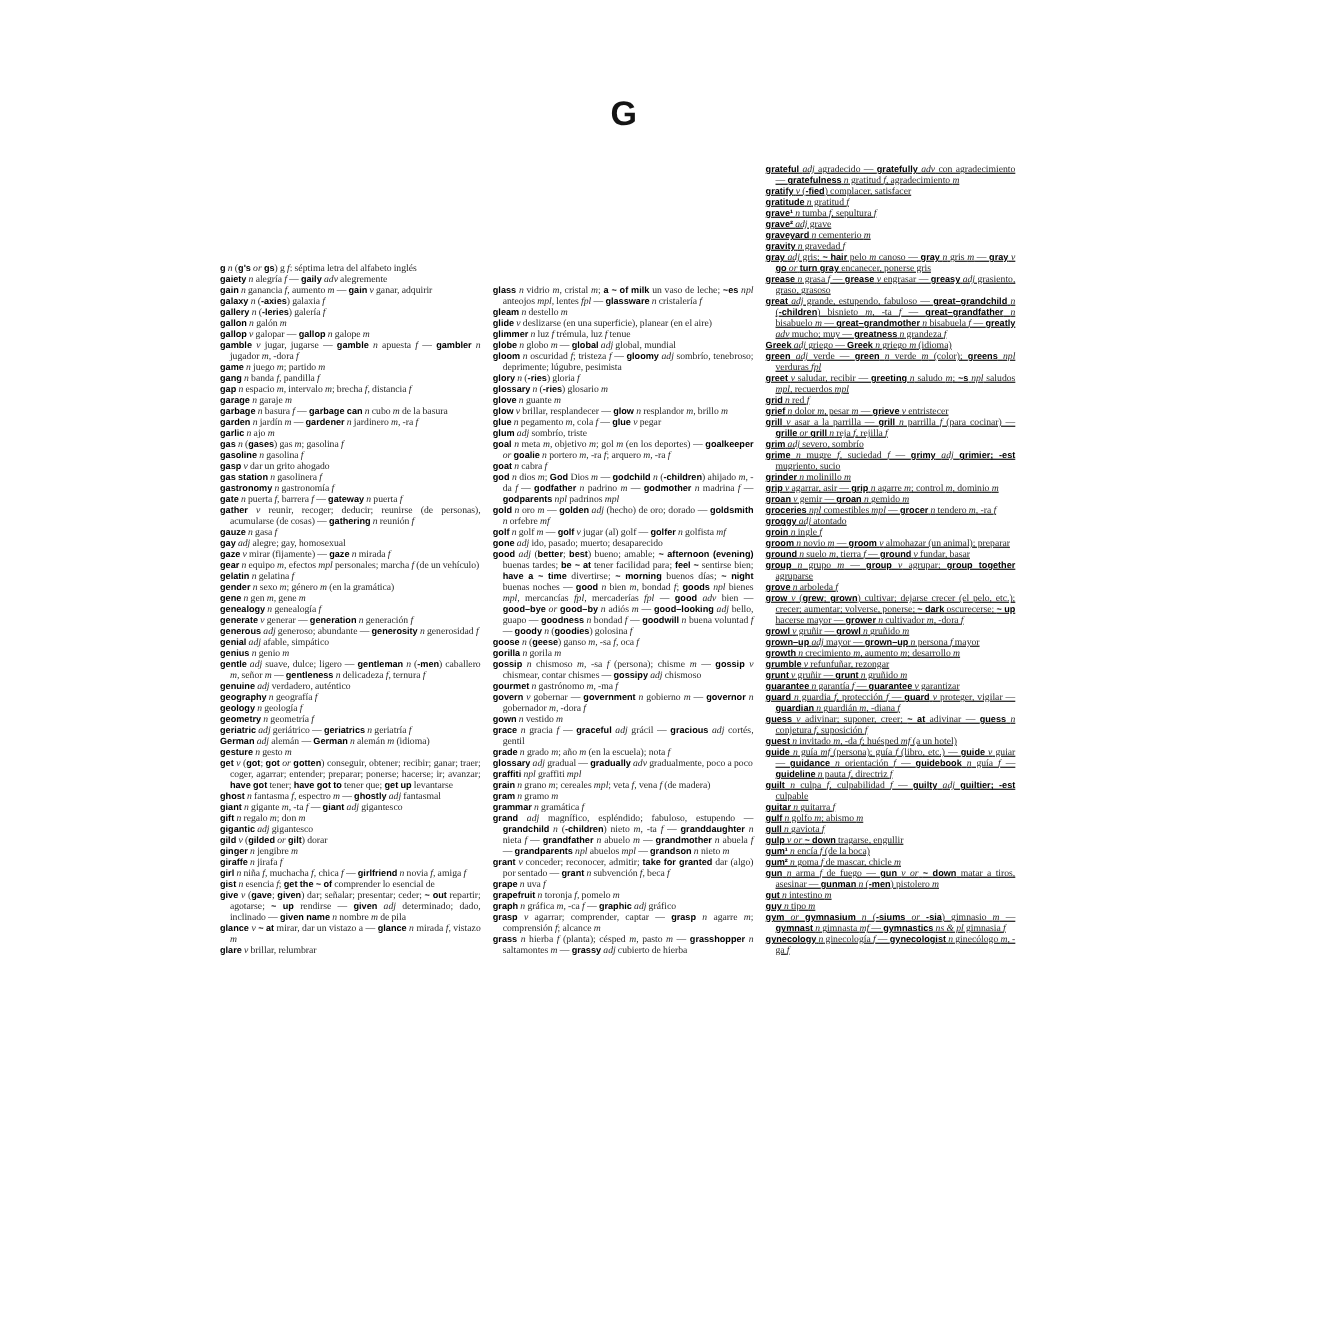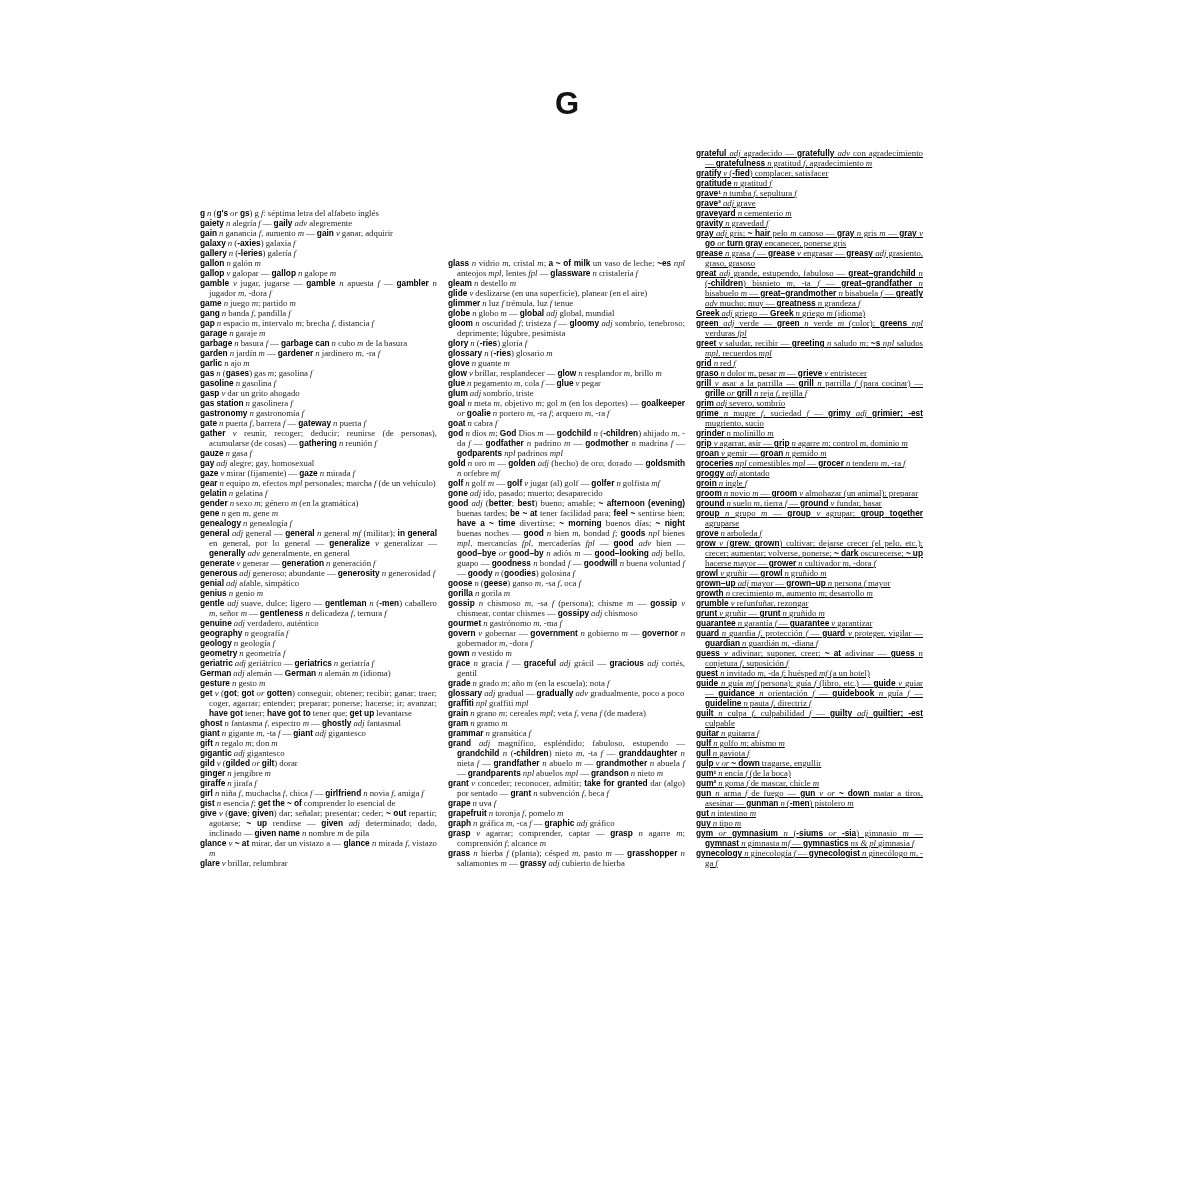--- a/index.html
+++ b/index.html
@@ -91,21 +91,20 @@
         <p class="entry"><b>gate</b> <i>n</i> puerta <i>f</i>, barrera <i>f</i> — <b>gateway</b> <i>n</i> puerta <i>f</i></p>
         <p class="entry"><b>gather</b> <i>v</i> reunir, recoger; deducir; reunirse (de personas), acumularse (de cosas) — <b>gathering</b> <i>n</i> reunión <i>f</i></p>
         <p class="entry"><b>gauze</b> <i>n</i> gasa <i>f</i></p>
         <p class="entry"><b>gay</b> <i>adj</i> alegre; gay, homosexual</p>
         <p class="entry"><b>gaze</b> <i>v</i> mirar (fijamente) — <b>gaze</b> <i>n</i> mirada <i>f</i></p>
         <p class="entry"><b>gear</b> <i>n</i> equipo <i>m</i>, efectos <i>mpl</i> personales; marcha <i>f</i> (de un vehículo)</p>
         <p class="entry"><b>gelatin</b> <i>n</i> gelatina <i>f</i></p>
         <p class="entry"><b>gender</b> <i>n</i> sexo <i>m</i>; género <i>m</i> (en la gramática)</p>
         <p class="entry"><b>gene</b> <i>n</i> gen <i>m</i>, gene <i>m</i></p>
         <p class="entry"><b>genealogy</b> <i>n</i> genealogía <i>f</i></p>
-        <p class="entry"><b>general</b> <i>adj</i> general — <b>general</b> <i>n</i> general <i>mf</i> (militar); <b>in general</b> en general, por lo general — <b>generalize</b> <i>v</i> generalizar — <b>generally</b> <i>adv</i> generalmente, en general</p>
         <p class="entry"><b>generate</b> <i>v</i> generar — <b>generation</b> <i>n</i> generación <i>f</i></p>
         <p class="entry"><b>generous</b> <i>adj</i> generoso; abundante — <b>generosity</b> <i>n</i> generosidad <i>f</i></p>
         <p class="entry"><b>genial</b> <i>adj</i> afable, simpático</p>
         <p class="entry"><b>genius</b> <i>n</i> genio <i>m</i></p>
         <p class="entry"><b>gentle</b> <i>adj</i> suave, dulce; ligero — <b>gentleman</b> <i>n</i> (<b>-men</b>) caballero <i>m</i>, señor <i>m</i> — <b>gentleness</b> <i>n</i> delicadeza <i>f</i>, ternura <i>f</i></p>
         <p class="entry"><b>genuine</b> <i>adj</i> verdadero, auténtico</p>
         <p class="entry"><b>geography</b> <i>n</i> geografía <i>f</i></p>
         <p class="entry"><b>geology</b> <i>n</i> geología <i>f</i></p>
         <p class="entry"><b>geometry</b> <i>n</i> geometría <i>f</i></p>
         <p class="entry"><b>geriatric</b> <i>adj</i> geriátrico — <b>geriatrics</b> <i>n</i> geriatría <i>f</i></p>
@@ -174,21 +173,21 @@
         <p class="entry"><b>grave²</b> <i>adj</i> grave</p>
         <p class="entry"><b>graveyard</b> <i>n</i> cementerio <i>m</i></p>
         <p class="entry"><b>gravity</b> <i>n</i> gravedad <i>f</i></p>
         <p class="entry"><b>gray</b> <i>adj</i> gris; <b>~ hair</b> pelo <i>m</i> canoso — <b>gray</b> <i>n</i> gris <i>m</i> — <b>gray</b> <i>v</i> <b>go</b> <i>or</i> <b>turn gray</b> encanecer, ponerse gris</p>
         <p class="entry"><b>grease</b> <i>n</i> grasa <i>f</i> — <b>grease</b> <i>v</i> engrasar — <b>greasy</b> <i>adj</i> grasiento, graso, grasoso</p>
         <p class="entry"><b>great</b> <i>adj</i> grande, estupendo, fabuloso — <b>great–grandchild</b> <i>n</i> (<b>-children</b>) bisnieto <i>m</i>, -ta <i>f</i> — <b>great–grandfather</b> <i>n</i> bisabuelo <i>m</i> — <b>great–grandmother</b> <i>n</i> bisabuela <i>f</i> — <b>greatly</b> <i>adv</i> mucho; muy — <b>greatness</b> <i>n</i> grandeza <i>f</i></p>
         <p class="entry"><b>Greek</b> <i>adj</i> griego — <b>Greek</b> <i>n</i> griego <i>m</i> (idioma)</p>
         <p class="entry"><b>green</b> <i>adj</i> verde — <b>green</b> <i>n</i> verde <i>m</i> (color); <b>greens</b> <i>npl</i> verduras <i>fpl</i></p>
         <p class="entry"><b>greet</b> <i>v</i> saludar, recibir — <b>greeting</b> <i>n</i> saludo <i>m</i>; <b>~s</b> <i>npl</i> saludos <i>mpl</i>, recuerdos <i>mpl</i></p>
         <p class="entry"><b>grid</b> <i>n</i> red <i>f</i></p>
-        <p class="entry"><b>graso</b> <i>n</i> dolor <i>m</i>, pesar <i>m</i> — <b>grieve</b> <i>v</i> entristecer</p>
+        <p class="entry"><b>grief</b> <i>n</i> dolor <i>m</i>, pesar <i>m</i> — <b>grieve</b> <i>v</i> entristecer</p>
         <p class="entry"><b>grill</b> <i>v</i> asar a la parrilla — <b>grill</b> <i>n</i> parrilla <i>f</i> (para cocinar) — <b>grille</b> <i>or</i> <b>grill</b> <i>n</i> reja <i>f</i>, rejilla <i>f</i></p>
         <p class="entry"><b>grim</b> <i>adj</i> severo, sombrío</p>
         <p class="entry"><b>grime</b> <i>n</i> mugre <i>f</i>, suciedad <i>f</i> — <b>grimy</b> <i>adj</i> <b>grimier; -est</b> mugriento, sucio</p>
         <p class="entry"><b>grinder</b> <i>n</i> molinillo <i>m</i></p>
         <p class="entry"><b>grip</b> <i>v</i> agarrar, asir — <b>grip</b> <i>n</i> agarre <i>m</i>; control <i>m</i>, dominio <i>m</i></p>
         <p class="entry"><b>groan</b> <i>v</i> gemir — <b>groan</b> <i>n</i> gemido <i>m</i></p>
         <p class="entry"><b>groceries</b> <i>npl</i> comestibles <i>mpl</i> — <b>grocer</b> <i>n</i> tendero <i>m</i>, -ra <i>f</i></p>
         <p class="entry"><b>groggy</b> <i>adj</i> atontado</p>
         <p class="entry"><b>groin</b> <i>n</i> ingle <i>f</i></p>
         <p class="entry"><b>groom</b> <i>n</i> novio <i>m</i> — <b>groom</b> <i>v</i> almohazar (un animal); preparar</p>

